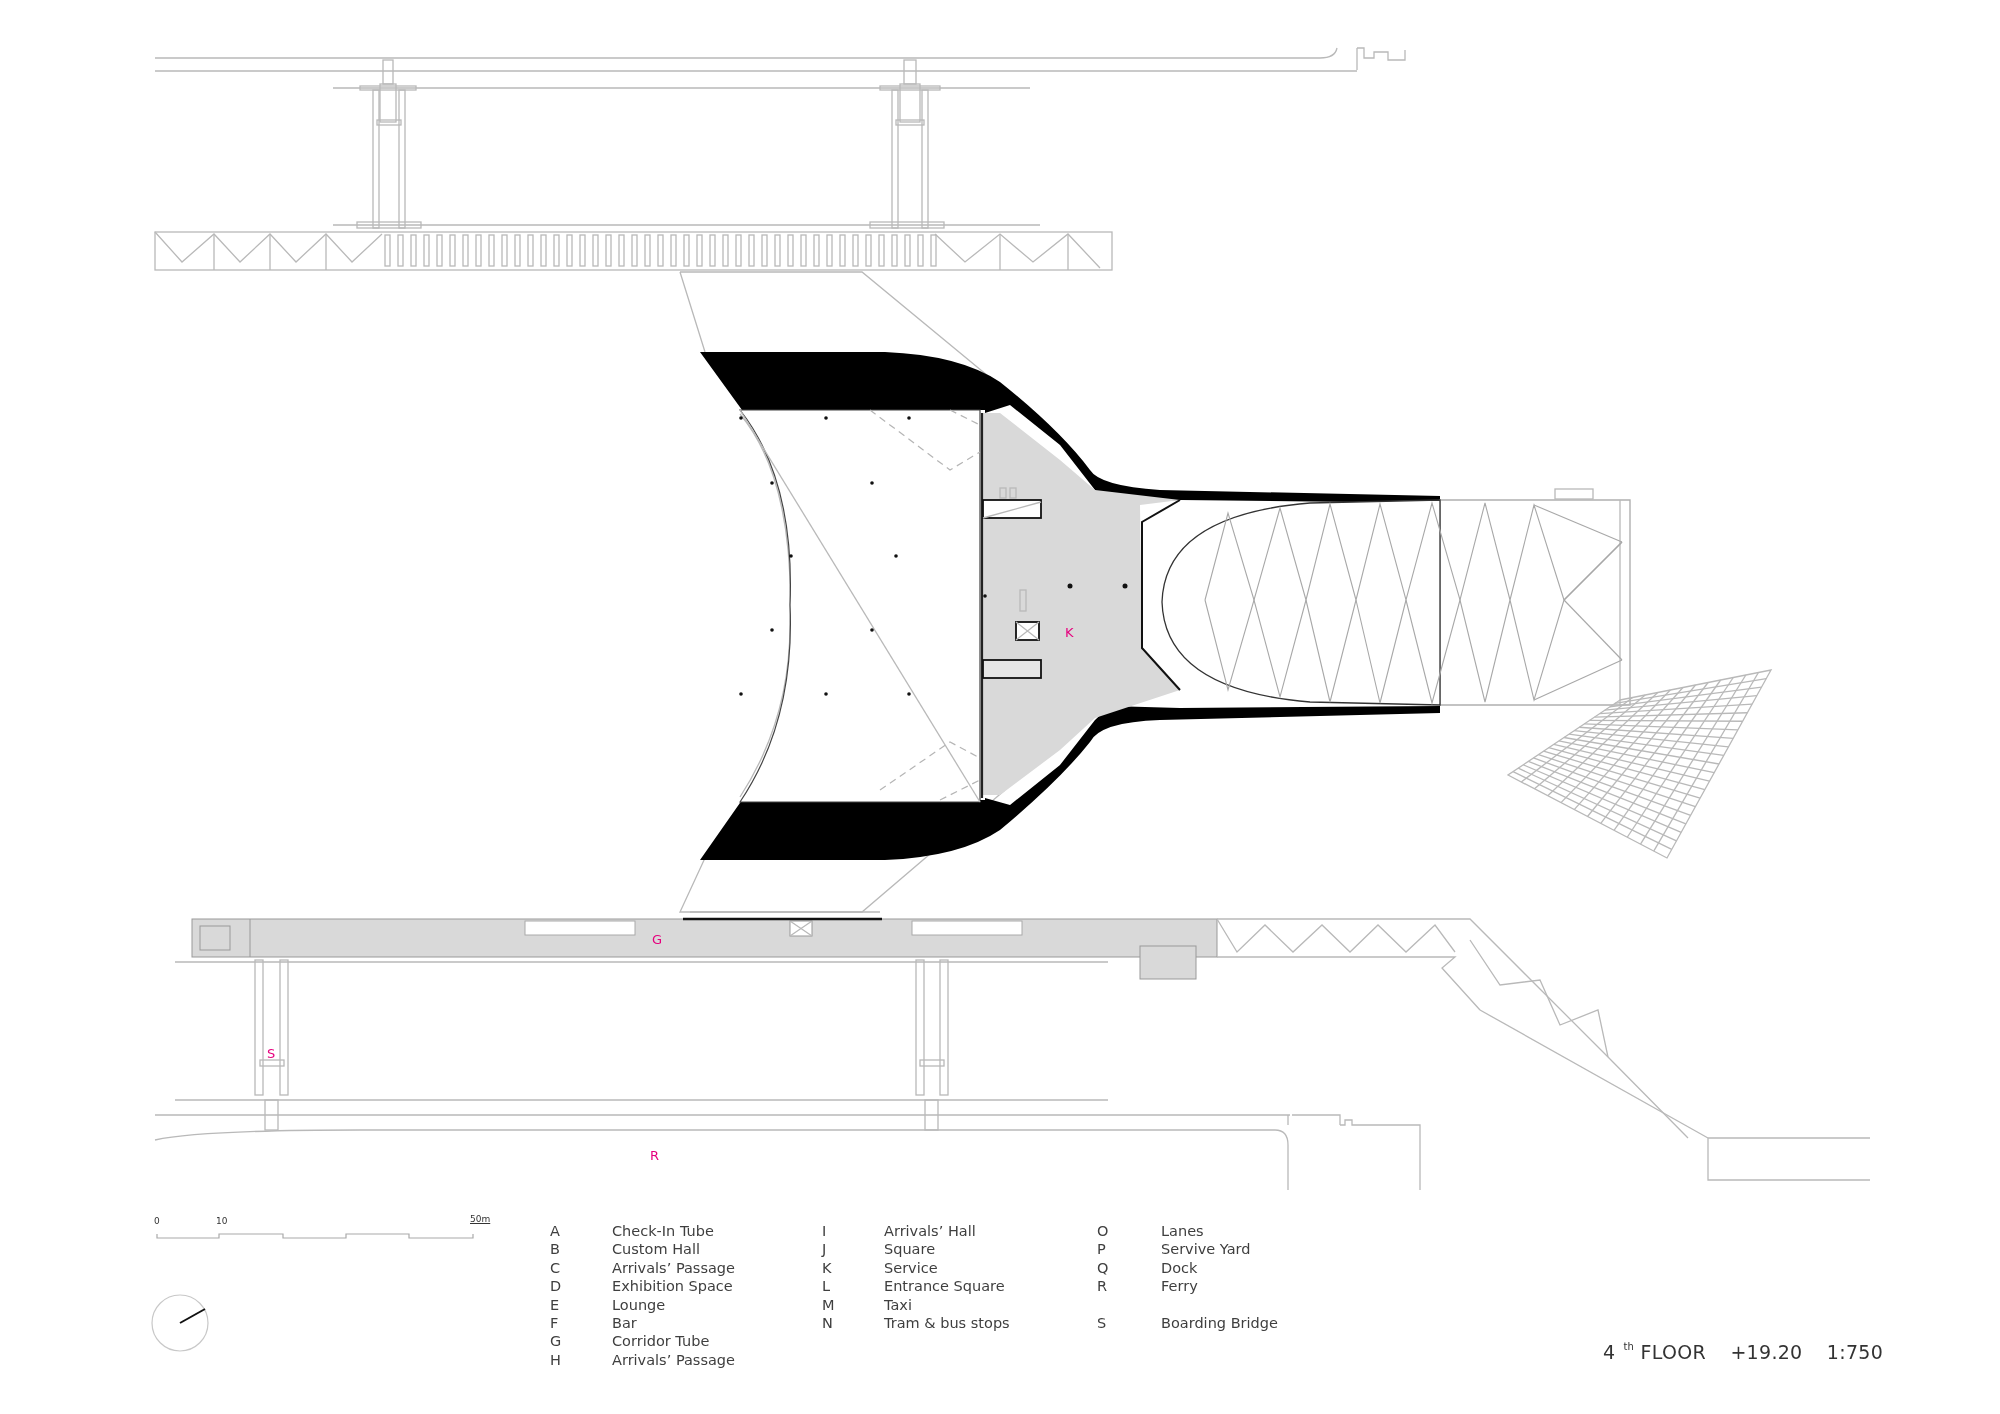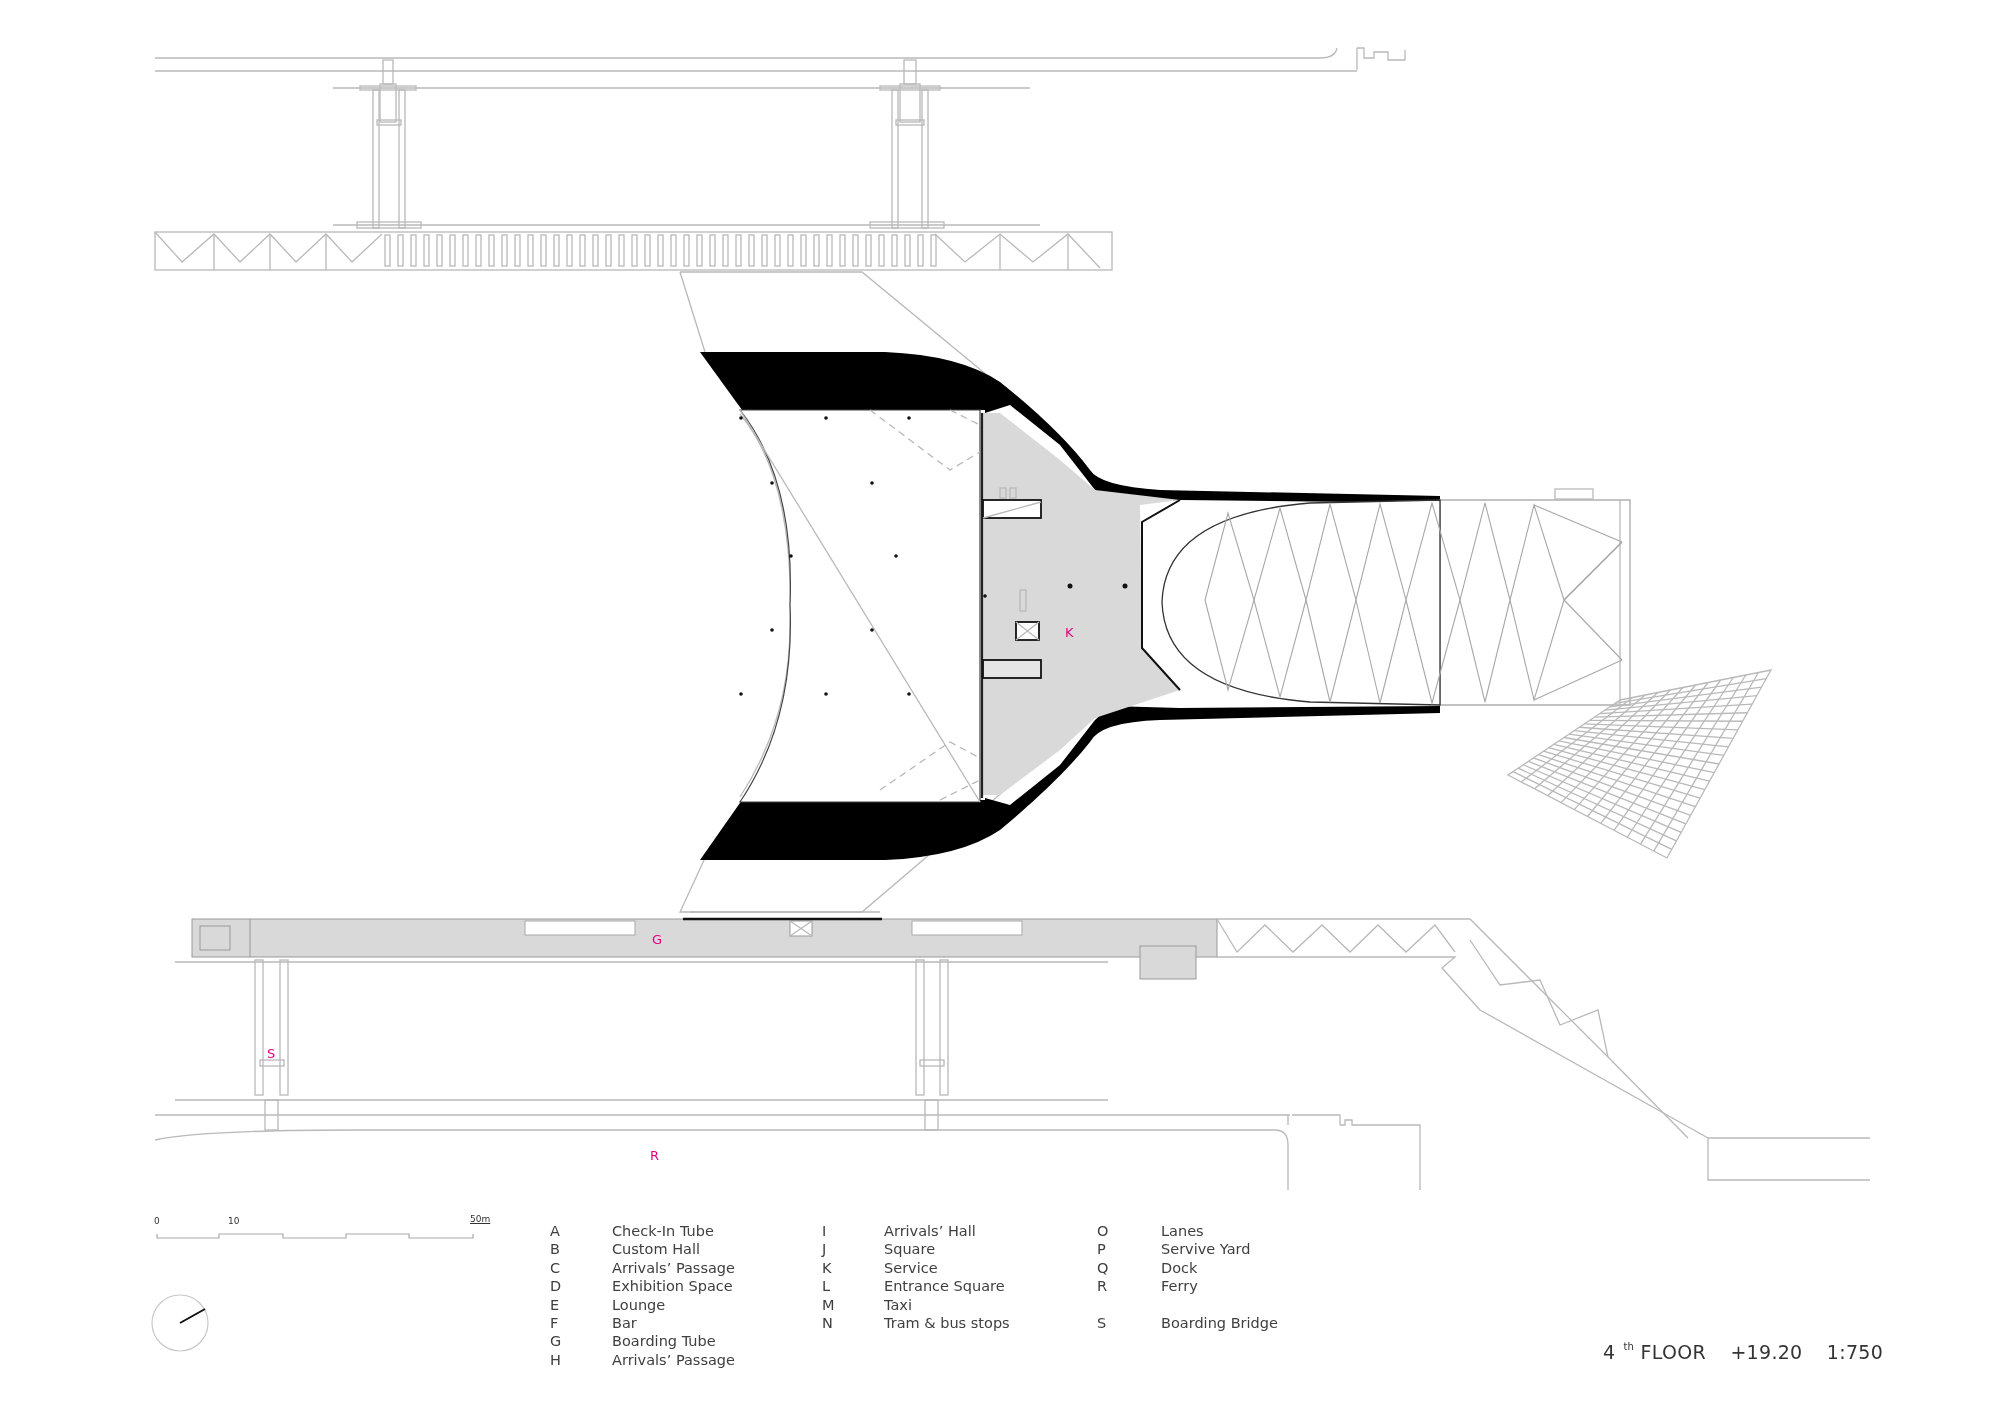--- a/index.html
+++ b/index.html
@@ -253,21 +253,21 @@
     <polyline fill="none" stroke="#aaa" stroke-width="1.2" points="157,1234 157,1238 219,1238 219,1234 283,1234 283,1238 346,1238 346,1234 409,1234 409,1238 473,1238 473,1234"></polyline>
   </g>
 
   <g>
     <circle cx="180" cy="1323" r="28" fill="none" stroke="#c8c8c8" stroke-width="1.2"></circle>
     <line x1="180" y1="1323" x2="205" y2="1309" stroke="#111" stroke-width="2"></line>
   </g>
 </svg>
 
 <span class="scale-label" style="left:154px; top:1216px;">0</span>
-<span class="scale-label" style="left:216px; top:1216px;margin-left:12px;">10</span>
+<span class="scale-label" style="left:216px; top:1216px;">10</span>
 <span class="scale-label" style="left:470px; top:1214px;text-decoration:underline;">50m</span>
 
 <div class="legend" id="legend-col-1">
   <div class="row">
       <span class="key">A</span>
       <span>Check-In Tube</span>
     </div>
   <div class="row">
       <span class="key">B</span>
       <span>Custom Hall</span>
@@ -283,21 +283,21 @@
   <div class="row">
       <span class="key">E</span>
       <span>Lounge</span>
     </div>
   <div class="row">
       <span class="key">F</span>
       <span>Bar</span>
     </div>
   <div class="row">
       <span class="key">G</span>
-      <span>Boarding Tube</span>
+      <span>Corridor Tube</span>
     </div>
   <div class="row">
       <span class="key">H</span>
       <span>Arrivals’ Passage</span>
     </div>
 </div>
 <div class="legend" id="legend-col-2">
   <div class="row">
       <span class="key">I</span>
       <span>Arrivals’ Hall</span>

